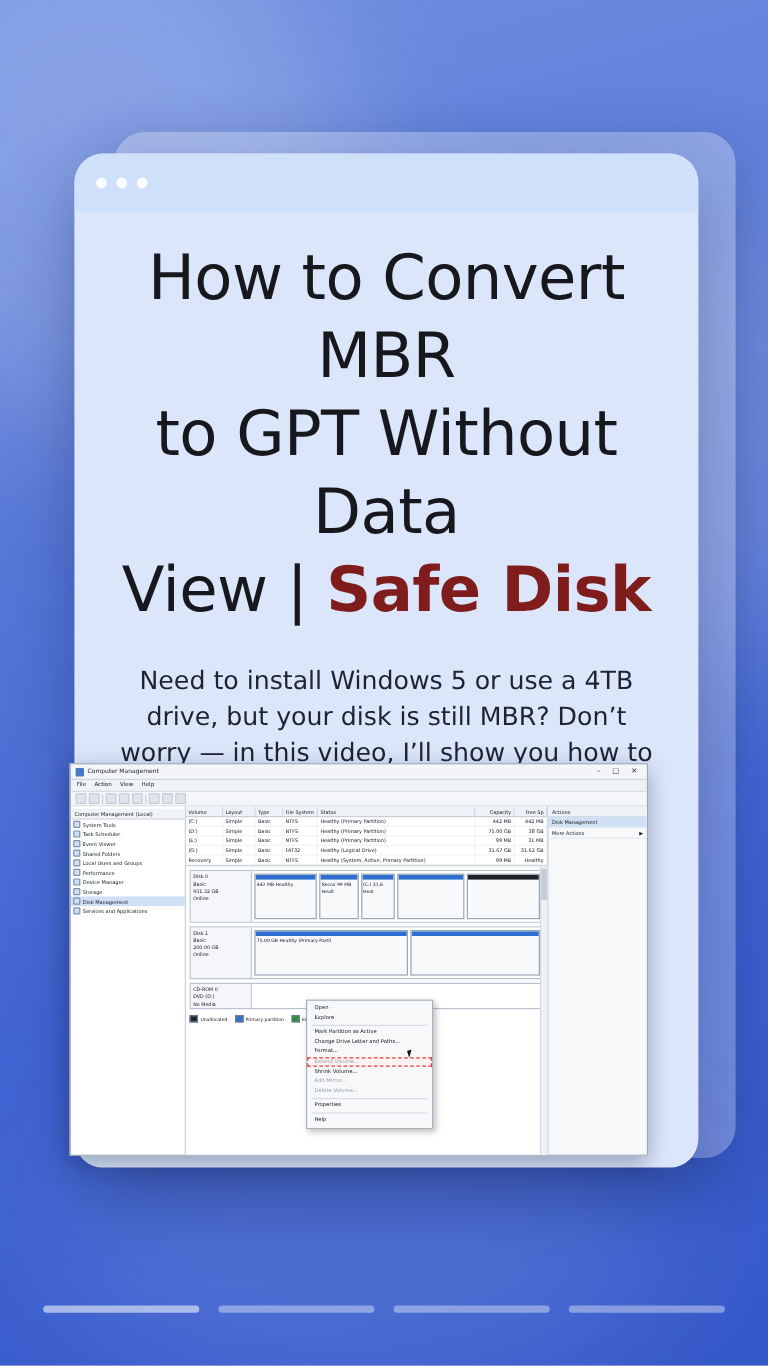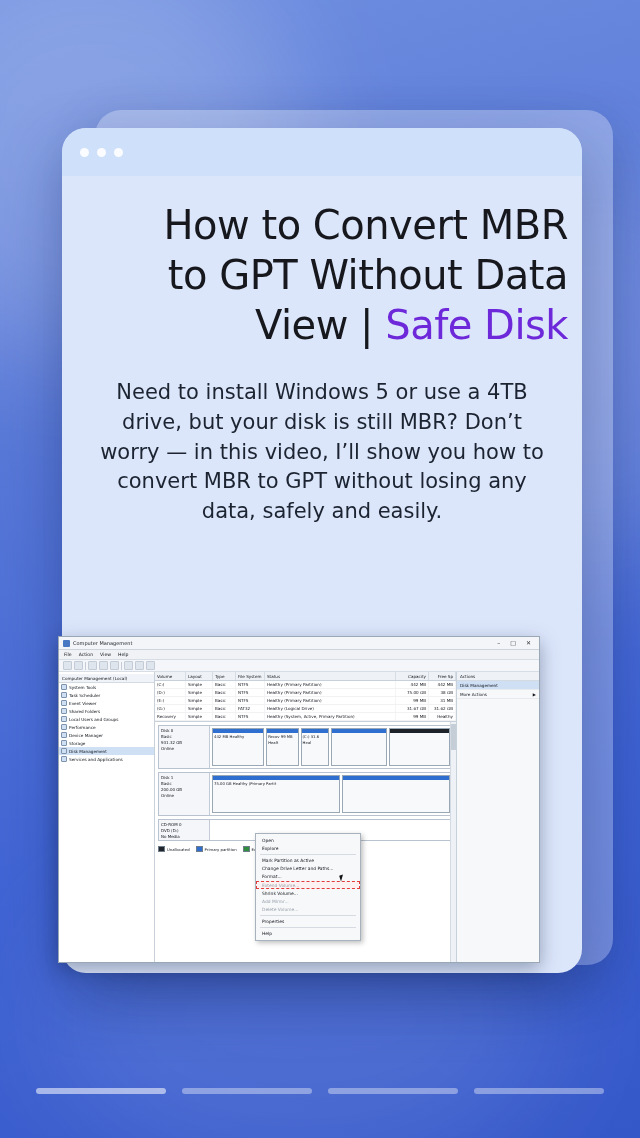--- a/index.html
+++ b/index.html
@@ -32,25 +32,25 @@
   }
   .card-top{
     height:48px;background:#cfe0fa;border-radius:24px 24px 0 0;
     display:flex;align-items:center;padding-left:18px;gap:8px;
   }
   .dot{width:9px;height:9px;border-radius:50%;background:#ffffff;opacity:.9;}
 
   .content{padding:8px 14px 0 14px;}
 
   h1.title{
-    margin:16px 0 0 0;text-align:right;font-weight:400;
-    font-size:40px;line-height:1.25;color:#16181d;
+    margin:16px 0 0 0;text-align:center;font-weight:400;
+    font-size:52px;line-height:1.25;color:#16181d;
     letter-spacing:-.5px;
   }
-  .title .hl{color:#6d28d9;font-weight:400;}
+  .title .hl{color:#7f1d1d;font-weight:700;}
 
   p.subtitle{
     margin:28px 18px 0 18px;text-align:center;
     font-size:21px;line-height:1.42;color:#1b2430;font-weight:400;
   }
 
   
   .win{
     position:absolute;left:58px;top:636px;width:480px;height:325px;
     background:#eef1f5;border:1px solid #9aa7b5;

